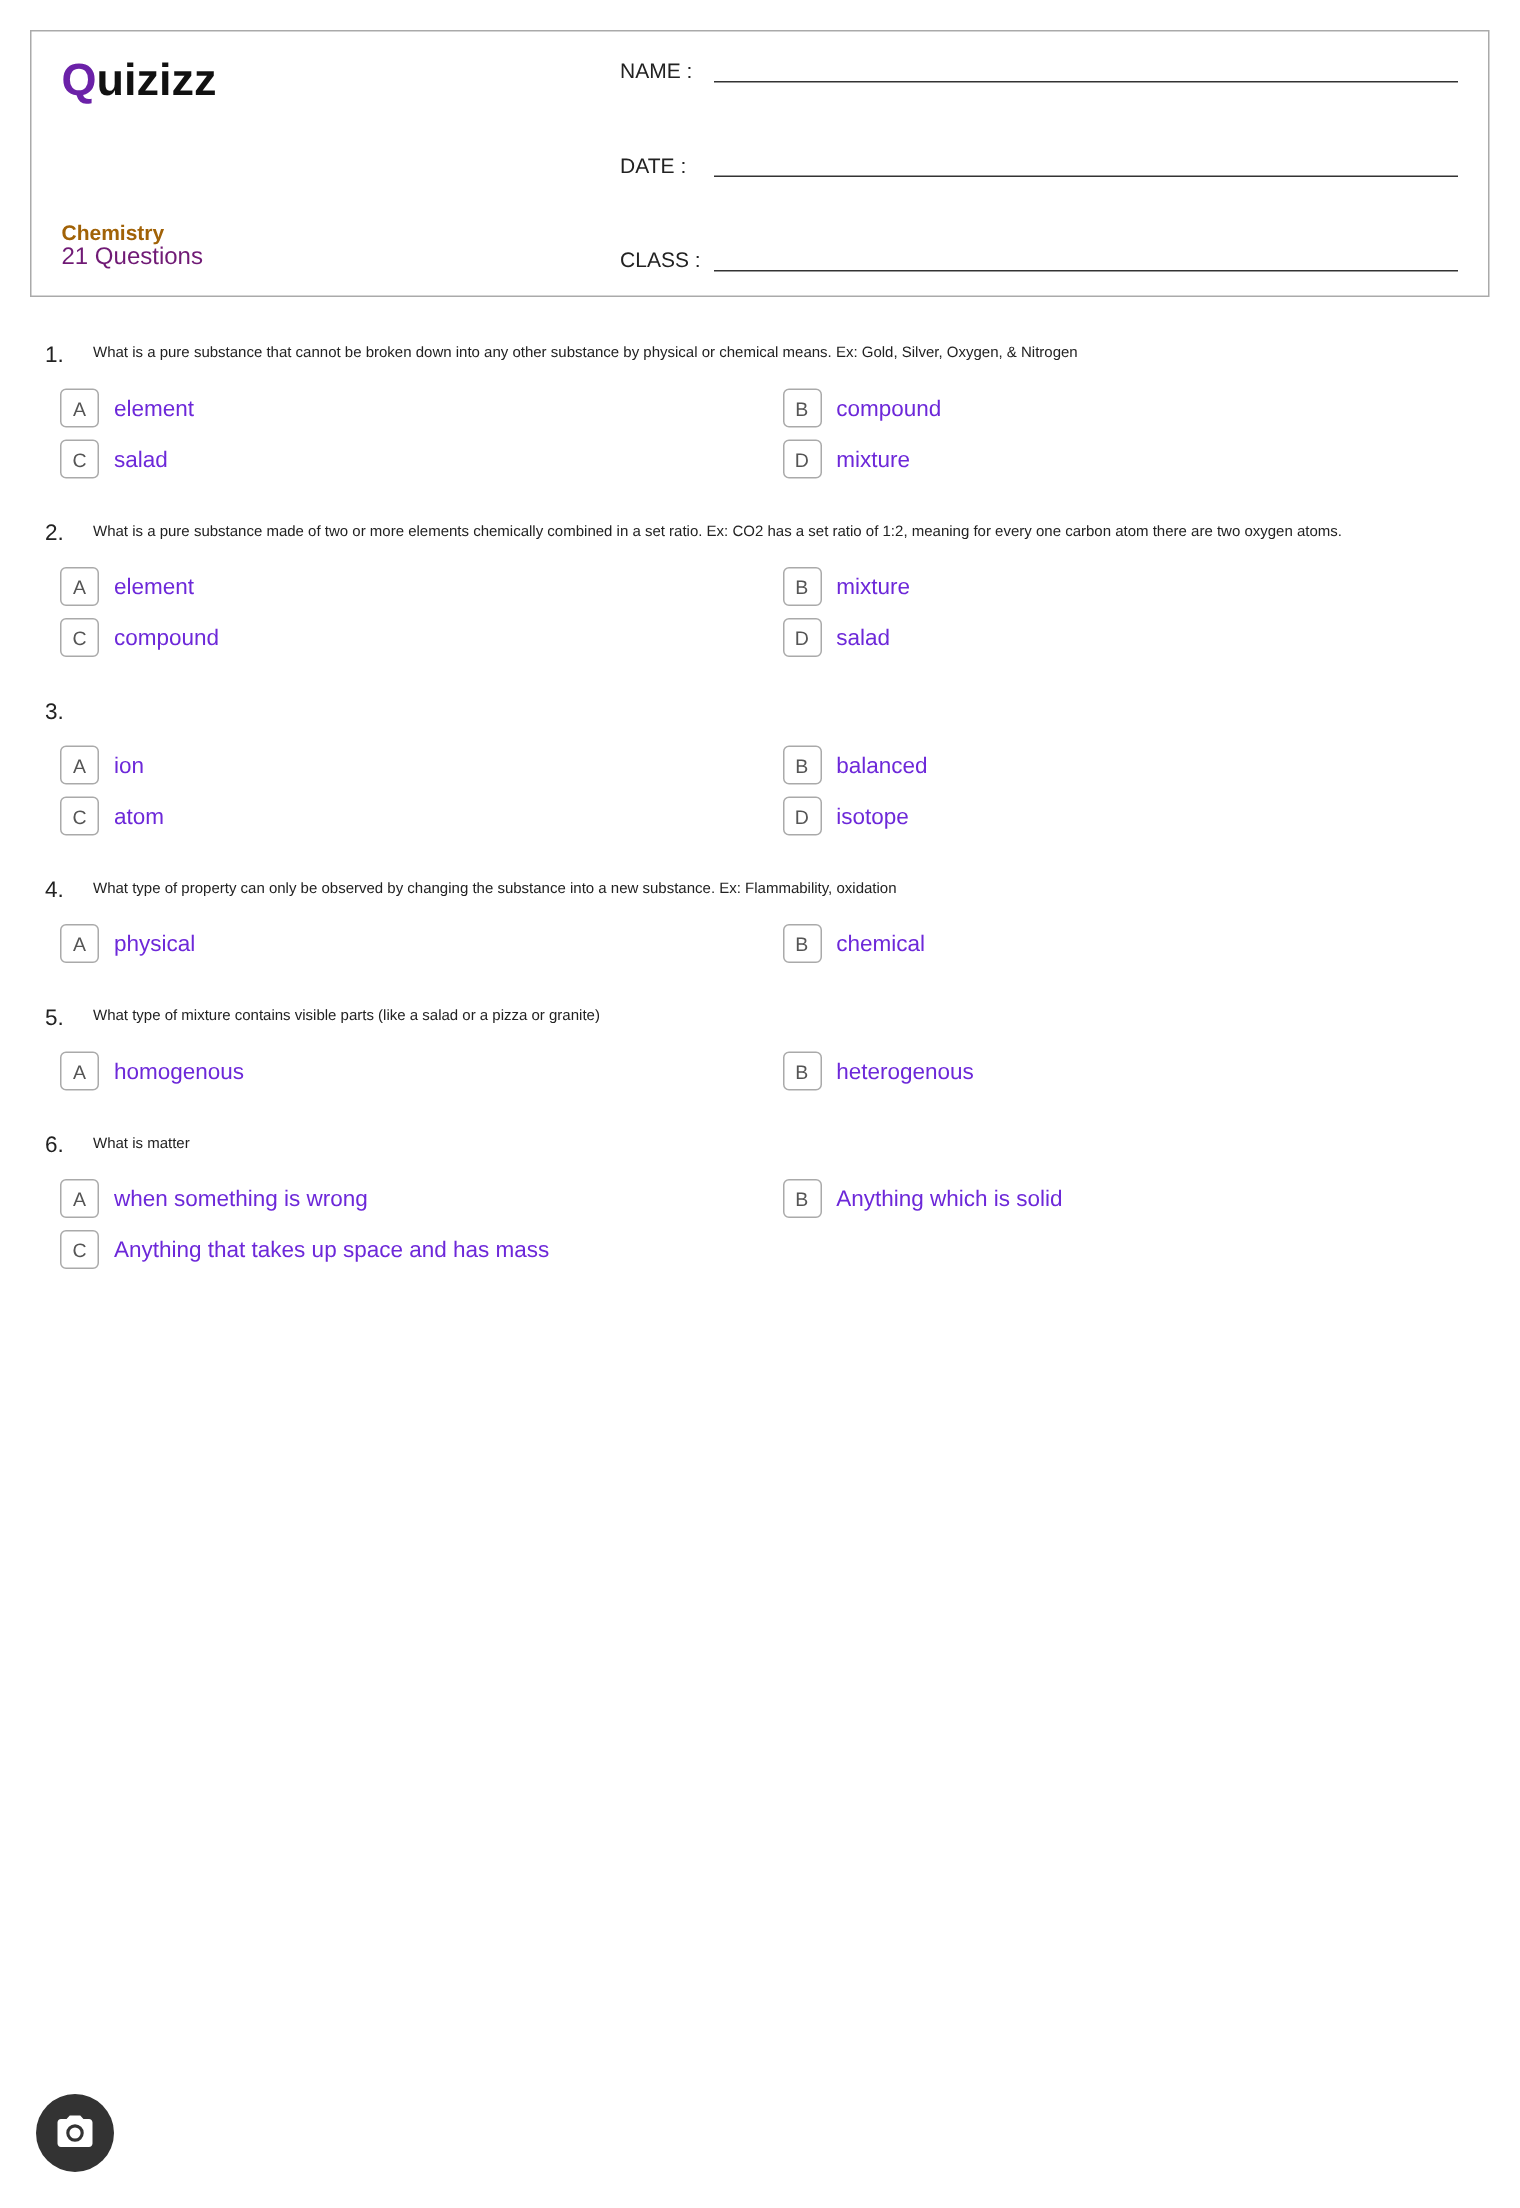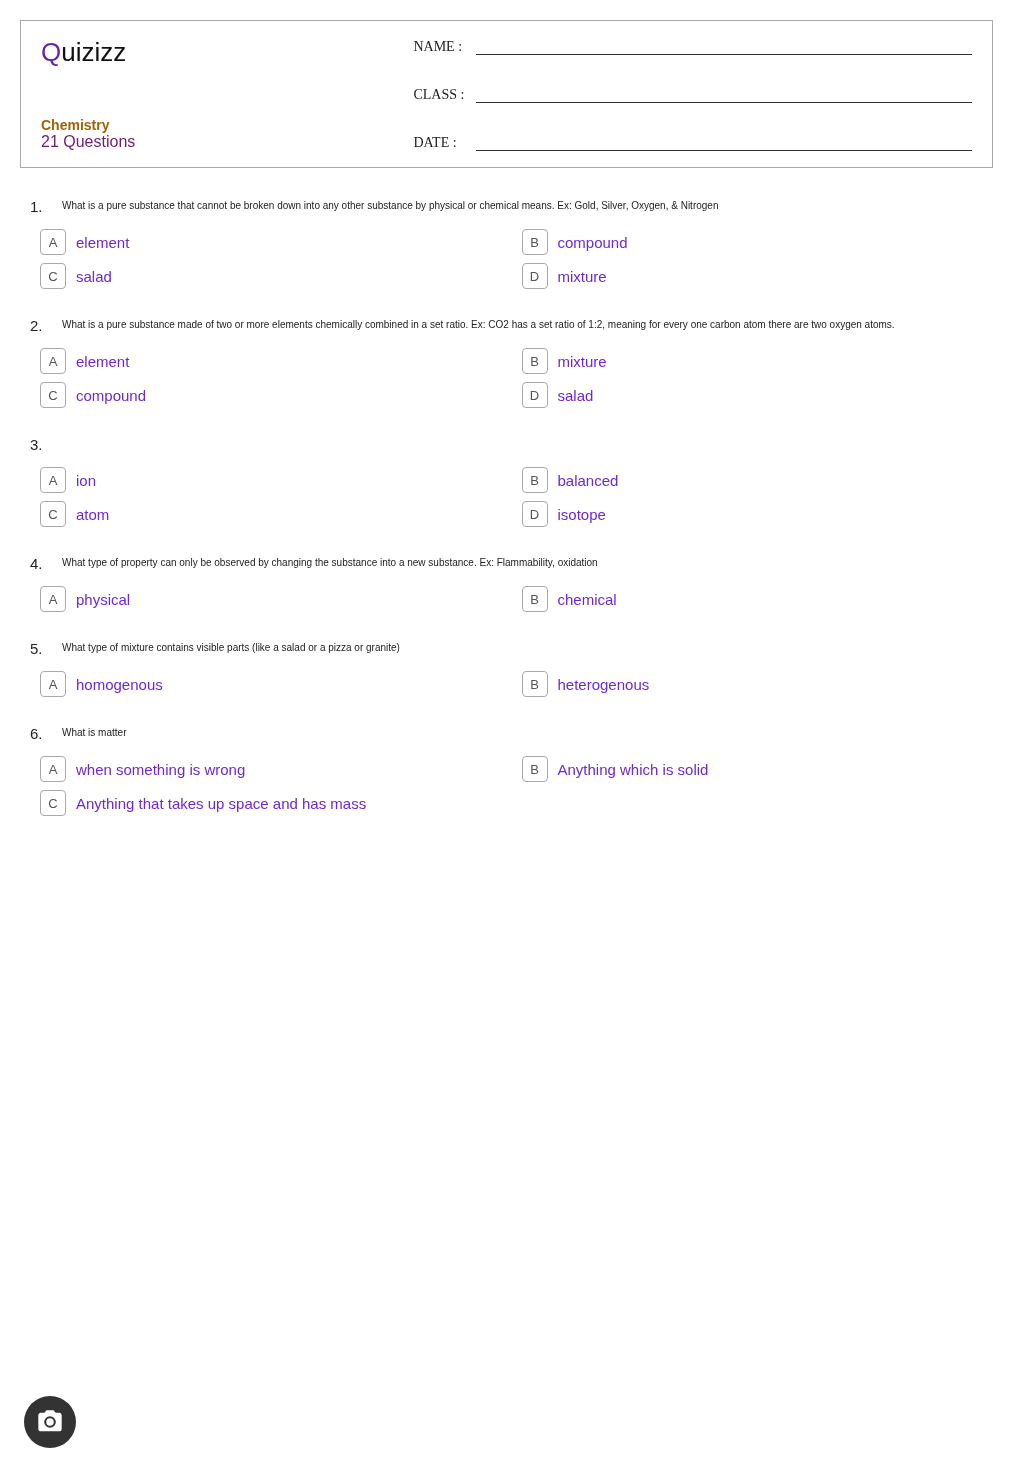--- a/index.html
+++ b/index.html
@@ -21,24 +21,24 @@
     }
 
     .header-left {
       flex: 1;
       display: flex;
       flex-direction: column;
       justify-content: flex-end;
     }
 
     .logo {
-      font-size: 26px;
-      font-weight: normal;
+      font-size: 30px;
+      font-weight: bold;
       color: #6b21a8;
-      margin-bottom: 1px;
+      margin-bottom: 28px;
     }
 
     .logo span {
       color: #111;
     }
 
     .subject-title {
       font-size: 14px;
       font-weight: bold;
       color: #a16207;
@@ -49,21 +49,20 @@
       font-size: 16px;
       color: #701a75;
     }
 
     .header-right {
       flex: 1.5;
       display: flex;
       flex-direction: column;
       justify-content: space-between;
       gap: 3px;
-      font-family: Liberation Serif, serif;
     }
 
     .field-row {
       display: flex;
       align-items: flex-end;
       gap: 8px;
     }
 
     .field-label {
       font-size: 14px;
@@ -166,25 +165,25 @@
     </div>
     <div class="subject-title">Chemistry</div>
     <div class="subject-subtitle">21 Questions</div>
   </div>
   <div class="header-right">
     <div class="field-row">
       <span class="field-label">NAME :</span>
       <div class="field-line"></div>
     </div>
     <div class="field-row">
+      <span class="field-label">DATE :</span>
+      <div class="field-line"></div>
+    </div>
+    <div class="field-row">
       <span class="field-label">CLASS :</span>
-      <div class="field-line"></div>
-    </div>
-    <div class="field-row">
-      <span class="field-label">DATE :</span>
       <div class="field-line"></div>
     </div>
   </div>
 </div>
 
 <div class="questions-container">
 
   <div class="question-block">
     <div class="question-header">
       <span class="question-number">1.</span>

